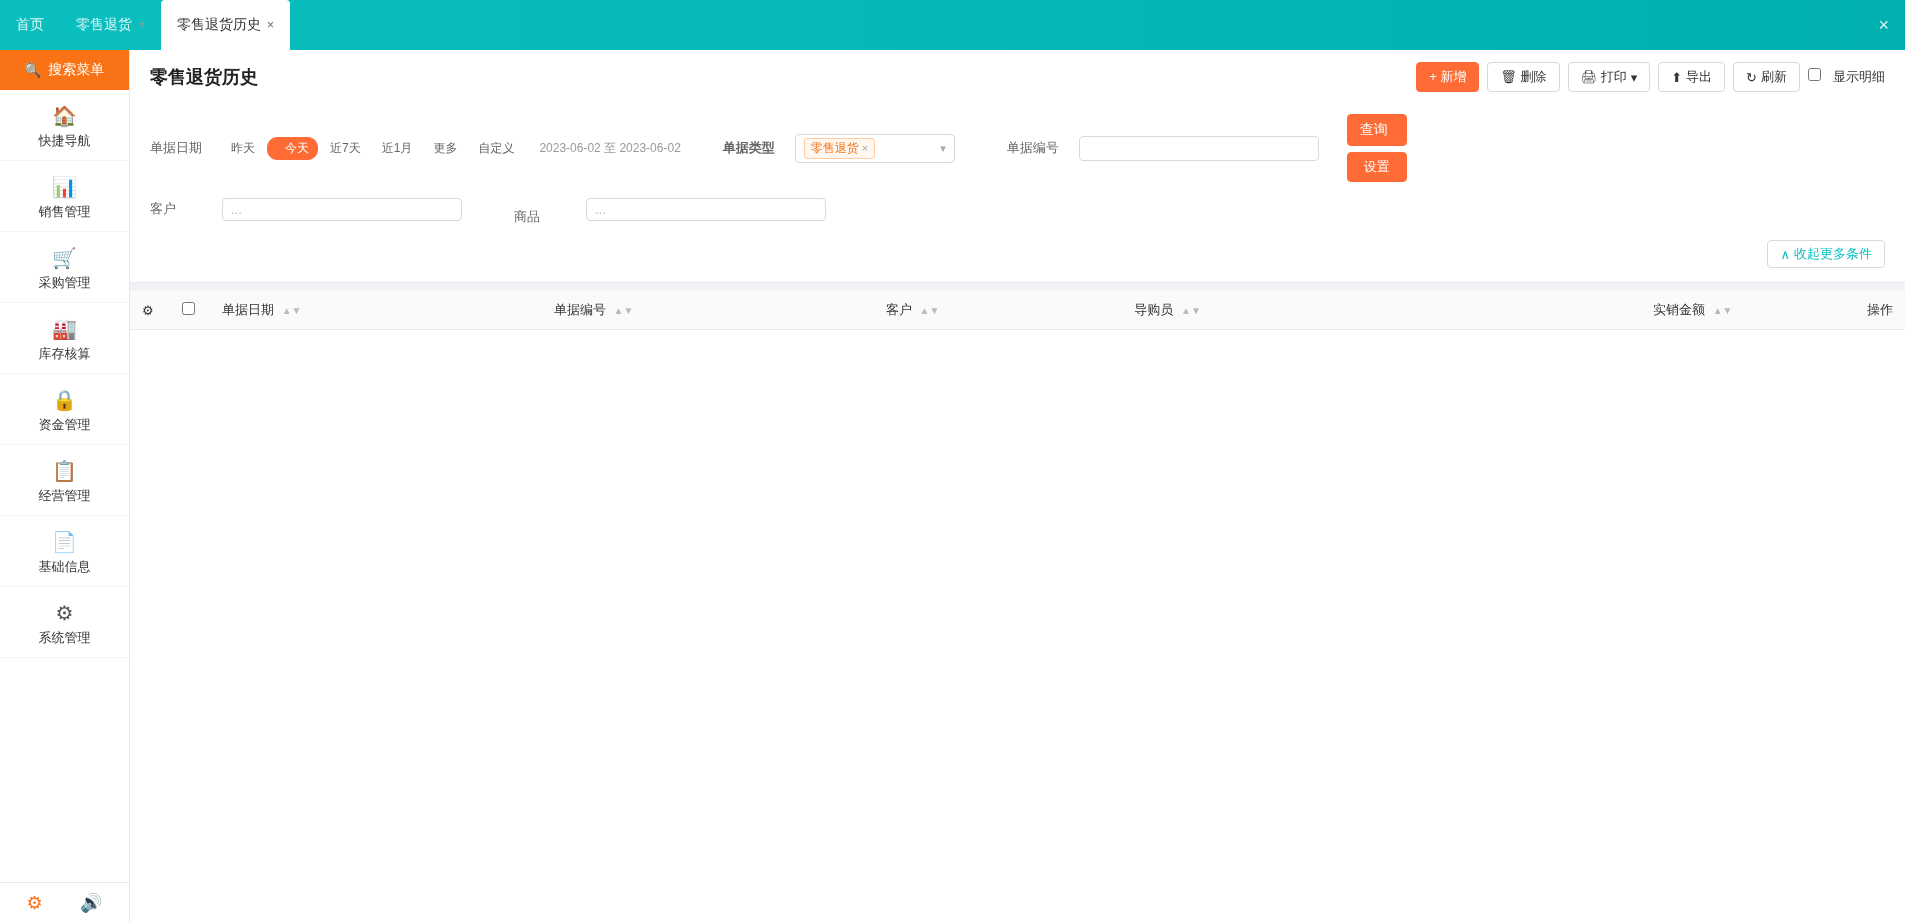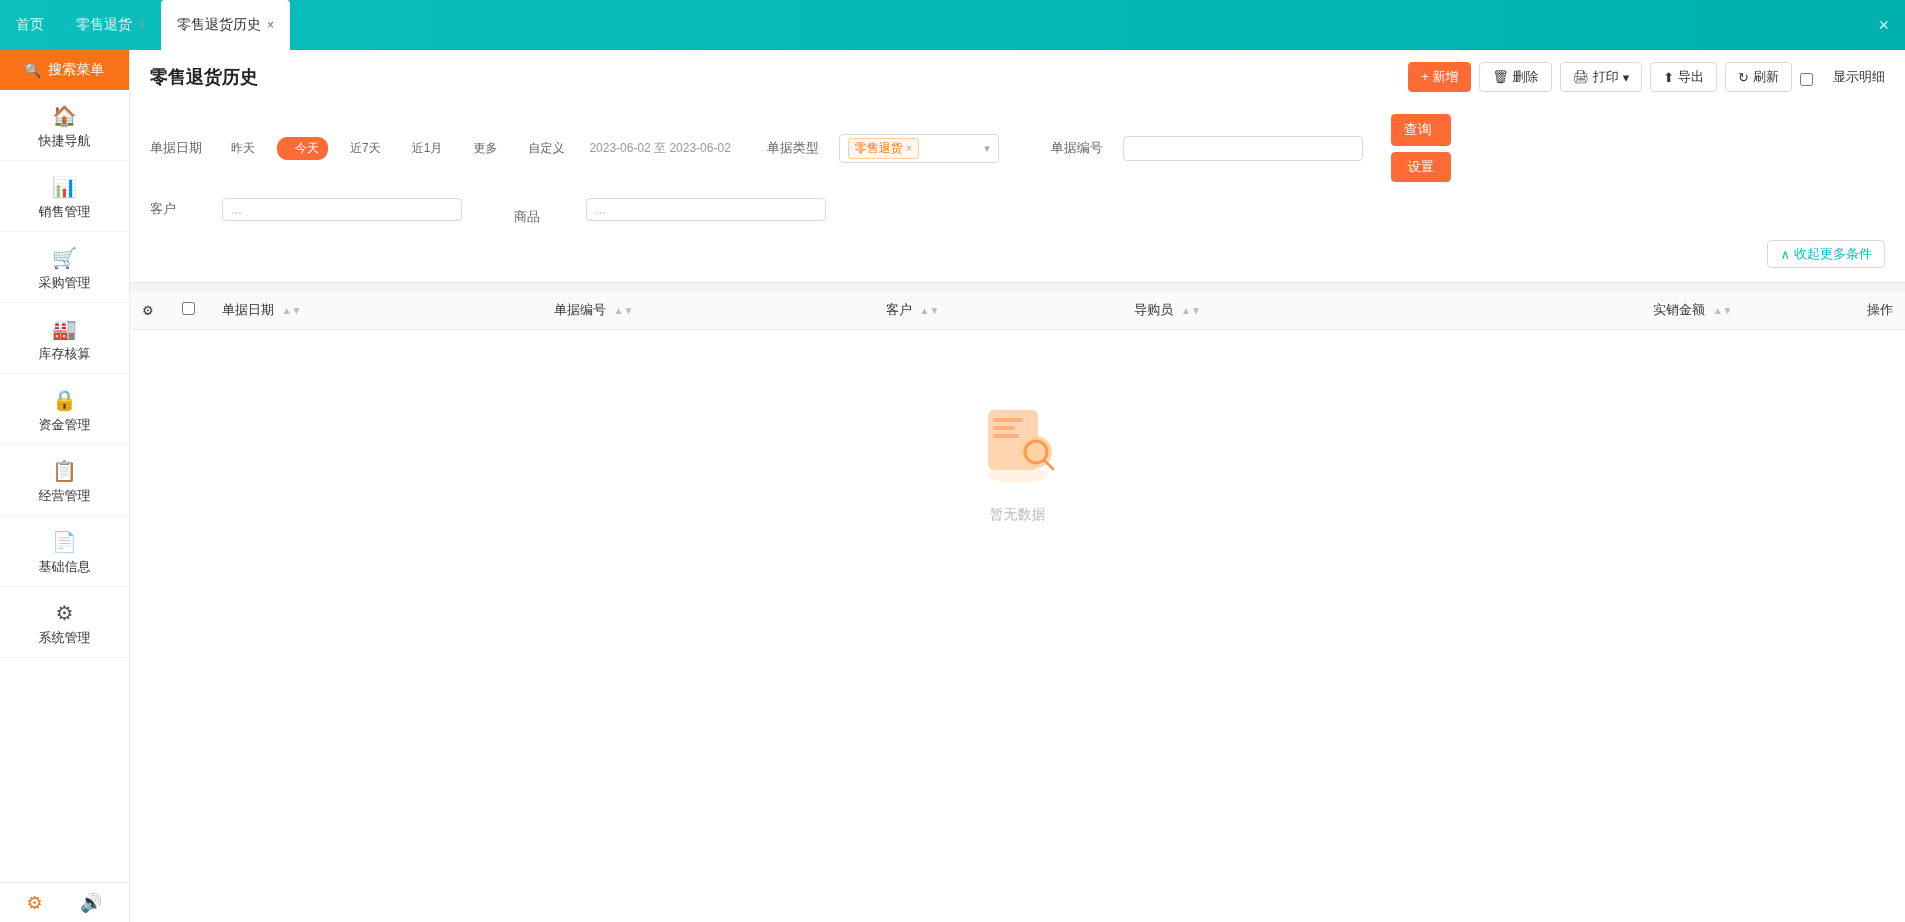--- a/index.html
+++ b/index.html
@@ -171,22 +171,22 @@
     .btn-query {
       background: #ff6b35;
       border-color: #ff6b35;
       color: #fff;
       padding: 6px 12px;
       font-size: 14px;
     }
 
     .checkbox-label {
       display: flex;
-      align-items: flex-end;
-      gap: 20px;
+      align-items: flex-start;
+      gap: 12px;
       font-size: 13px;
       color: #333;
       cursor: pointer;
     }
 
     
     .filter-area {
       padding: 10px 0 6px;
     }
     .filter-row {
@@ -198,21 +198,21 @@
     }
     .filter-label {
       font-size: 13px;
       color: #666;
       white-space: nowrap;
       min-width: 60px;
     }
     .filter-shortcuts {
       display: flex;
       align-items: flex-end;
-      gap: 13px;
+      gap: 3px;
     }
     .shortcut-btn {
       padding: 2px 8px;
       border-radius: 4px;
       font-size: 12px;
       cursor: pointer;
       border: 1px solid transparent;
       color: #666;
       background: transparent;
     }
@@ -485,21 +485,21 @@
           <div class="filter-shortcuts">
             <button class="shortcut-btn">昨天</button>
             <button class="shortcut-btn active">今天</button>
             <button class="shortcut-btn">近7天</button>
             <button class="shortcut-btn">近1月</button>
             <button class="shortcut-btn">更多</button>
             <button class="shortcut-btn">自定义</button>
           </div>
           <span class="filter-date-range">2023-06-02 至 2023-06-02</span>
 
-          <span class="filter-label" style="margin-left:24px;">单据类型</span>
+          <span class="filter-label" style="margin-left:30px;font-weight:bold;">单据类型</span>
           <div class="filter-select">
             <div class="filter-select-value">
               <span class="tag">
                 <span>零售退货</span>
                 <span class="tag-close">×</span>
               </span>
             </div>
             <span class="filter-arrow">▾</span>
           </div>
 
@@ -570,30 +570,17 @@
               </th>
               <th class="th-right">
                 <span>操作</span>
               </th>
             </tr>
           </thead>
           <tbody>
           </tbody>
         </table>
 
-        <div class="empty-state">
-          <svg class="empty-icon" viewBox="0 0 100 100" xmlns="http://www.w3.org/2000/svg">
-            <ellipse cx="50" cy="85" rx="30" ry="8" fill="#ffe5cc" opacity="0.5"></ellipse>
-            <rect x="20" y="20" width="50" height="60" rx="6" fill="#ffd4b0"></rect>
-            <rect x="25" y="28" width="30" height="4" rx="2" fill="#ffb07a"></rect>
-            <rect x="25" y="36" width="22" height="4" rx="2" fill="#ffb07a"></rect>
-            <rect x="25" y="44" width="26" height="4" rx="2" fill="#ffb07a"></rect>
-            <circle cx="68" cy="62" r="16" fill="#ffcfa0" opacity="0.9"></circle>
-            <circle cx="68" cy="62" r="11" fill="none" stroke="#ff9a50" stroke-width="3"></circle>
-            <line x1="77" y1="71" x2="85" y2="79" stroke="#ff9a50" stroke-width="3" stroke-linecap="round"></line>
-          </svg>
-          <span>暂无数据</span>
-        </div>
       </div>
 
     </div>
   </div>
 </div>
 
 </body></html>

